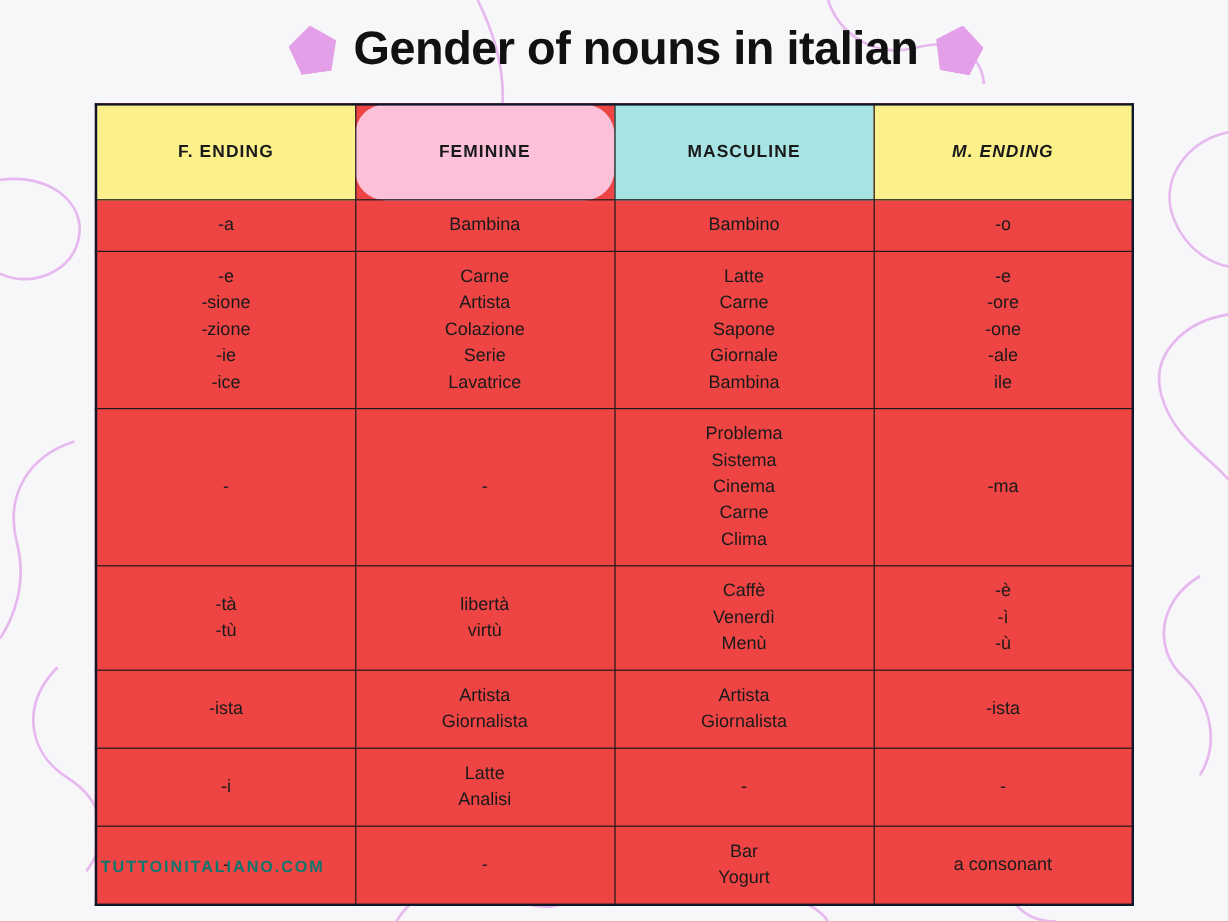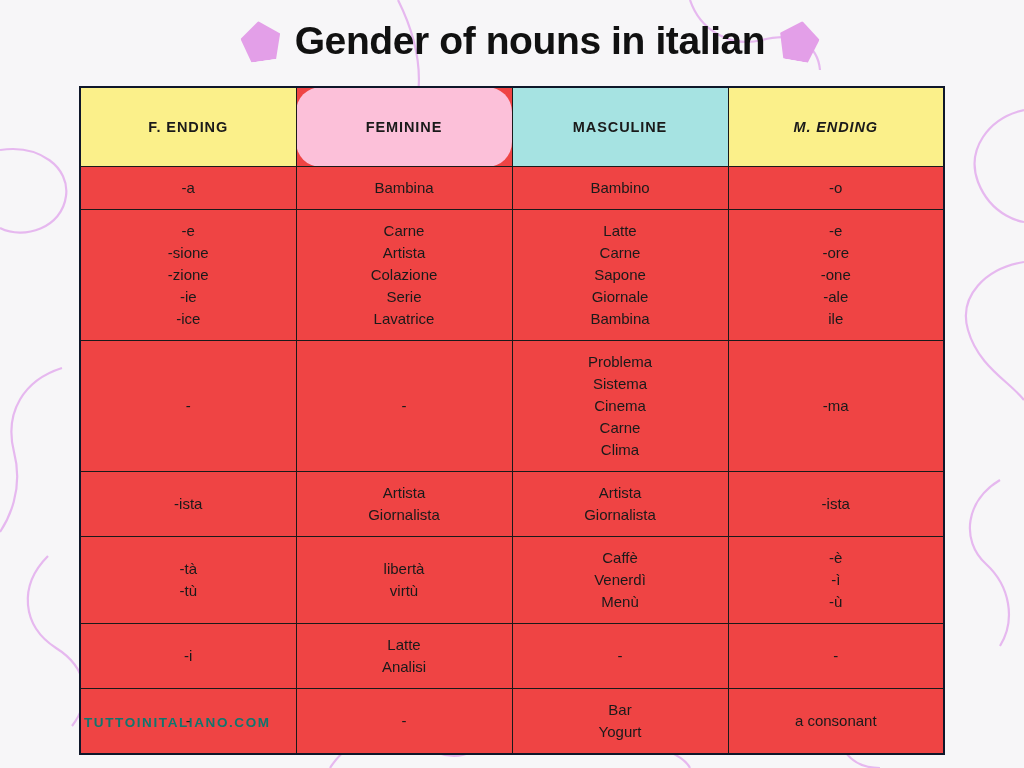--- a/index.html
+++ b/index.html
@@ -177,52 +177,52 @@
         <td>
             <span class="line">Problema</span>
             <span class="line">Sistema</span>
             <span class="line">Cinema</span>
             <span class="line">Carne</span>
             <span class="line">Clima</span>
           </td>
         <td>-ma</td>
       </tr>
       <tr>
-        <td>-ista</td>
-        <td>
-            <span class="line">Artista</span>
-            <span class="line">Giornalista</span>
-          </td>
-        <td>
-            <span class="line">Artista</span>
-            <span class="line">Giornalista</span>
-          </td>
-        <td>-ista</td>
-      </tr>
-      <tr>
         <td>
             <span class="line">-tà</span>
             <span class="line">-tù</span>
           </td>
         <td>
             <span class="line">libertà</span>
             <span class="line">virtù</span>
           </td>
         <td>
             <span class="line">Caffè</span>
             <span class="line">Venerdì</span>
             <span class="line">Menù</span>
           </td>
         <td>
             <span class="line">-è</span>
             <span class="line">-ì</span>
             <span class="line">-ù</span>
           </td>
       </tr>
       <tr>
+        <td>-ista</td>
+        <td>
+            <span class="line">Artista</span>
+            <span class="line">Giornalista</span>
+          </td>
+        <td>
+            <span class="line">Artista</span>
+            <span class="line">Giornalista</span>
+          </td>
+        <td>-ista</td>
+      </tr>
+      <tr>
         <td>-i</td>
         <td>
             <span class="line">Latte</span>
             <span class="line">Analisi</span>
           </td>
         <td>-</td>
         <td>-</td>
       </tr>
       <tr>
         <td>-</td>

